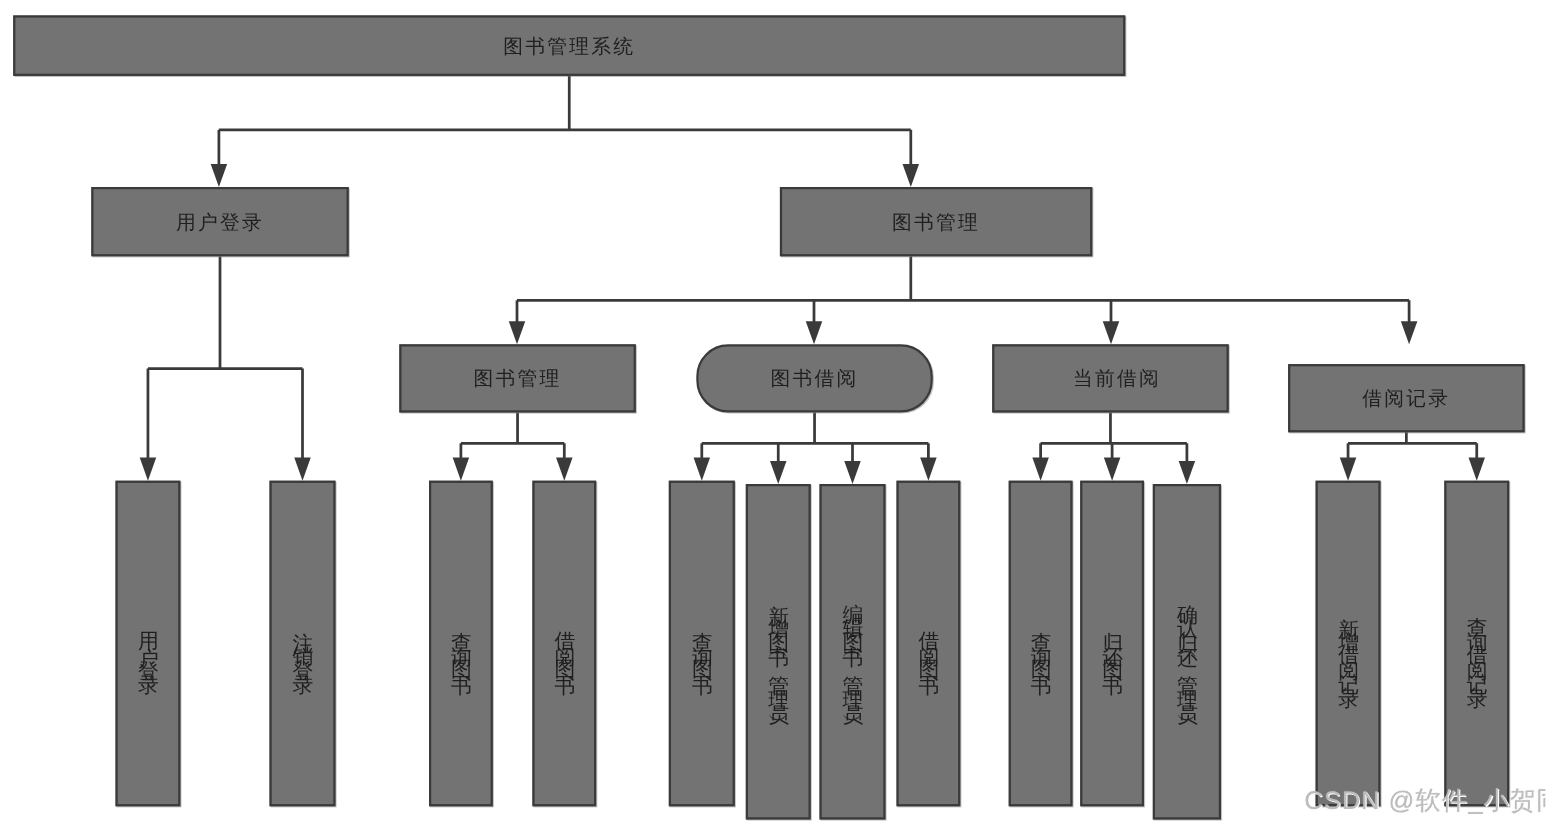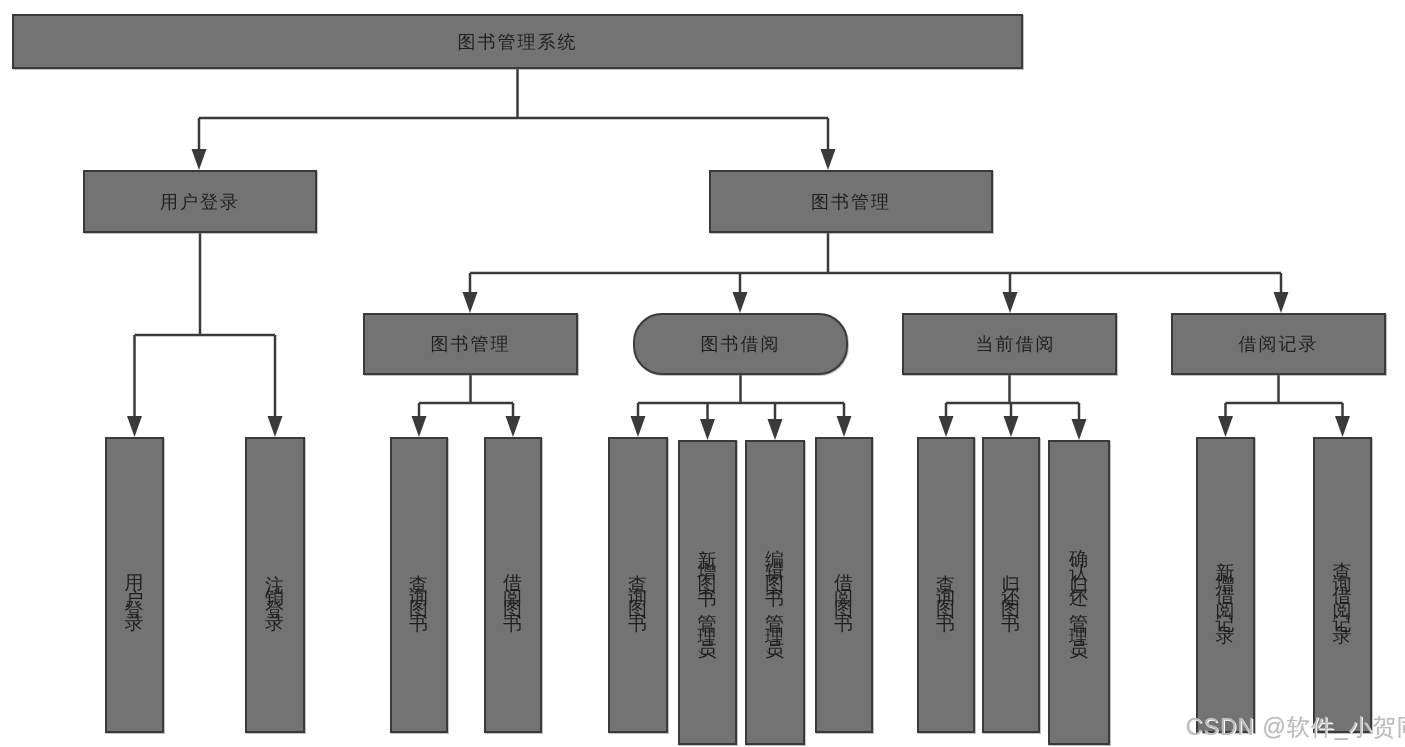--- a/index.html
+++ b/index.html
@@ -49,21 +49,21 @@
   }
   
   .n-root           { left: 12px;   top: 14px;  width: 1011px; height: 55px; }
   
   .n-user-login     { left: 83px;   top: 170px; width: 234px;  height: 63px; }
   .n-book-mgmt      { left: 709px;  top: 170px; width: 284px;  height: 63px; }
   
   .n-new-book-rec   { left: 363px;  top: 313px; width: 215px;  height: 62px; }
   .n-book-borrow    { left: 633px;  top: 313px; width: 215px;  height: 62px; border-radius: 29px; }
   .n-current-borrow { left: 902px;  top: 313px; width: 215px;  height: 62px; padding-left: 12px; }
-  .n-borrow-record  { left: 1171px; top: 313px; width: 215px;  height: 62px; }
+  .n-borrow-record  { left: 1171px; top: 331px; width: 215px;  height: 62px; }
   
   .leaf             { top: 437px; height: 296px; }
   .leaf-tall        { top: 440px; height: 305px; }
   .n-leaf-ul-login  { left: 105px;  width: 59px; }
   .n-leaf-ul-logout { left: 245px;  width: 60px; }
   .n-leaf-nbr-query { left: 390px;  width: 58px; }
   .n-leaf-nbr-borrow{ left: 484px;  width: 58px; }
   .n-leaf-bb-query  { left: 608px;  width: 60px; }
   .n-leaf-bb-add    { left: 678px;  width: 59px; }
   .n-leaf-bb-edit   { left: 745px;  width: 60px; }

